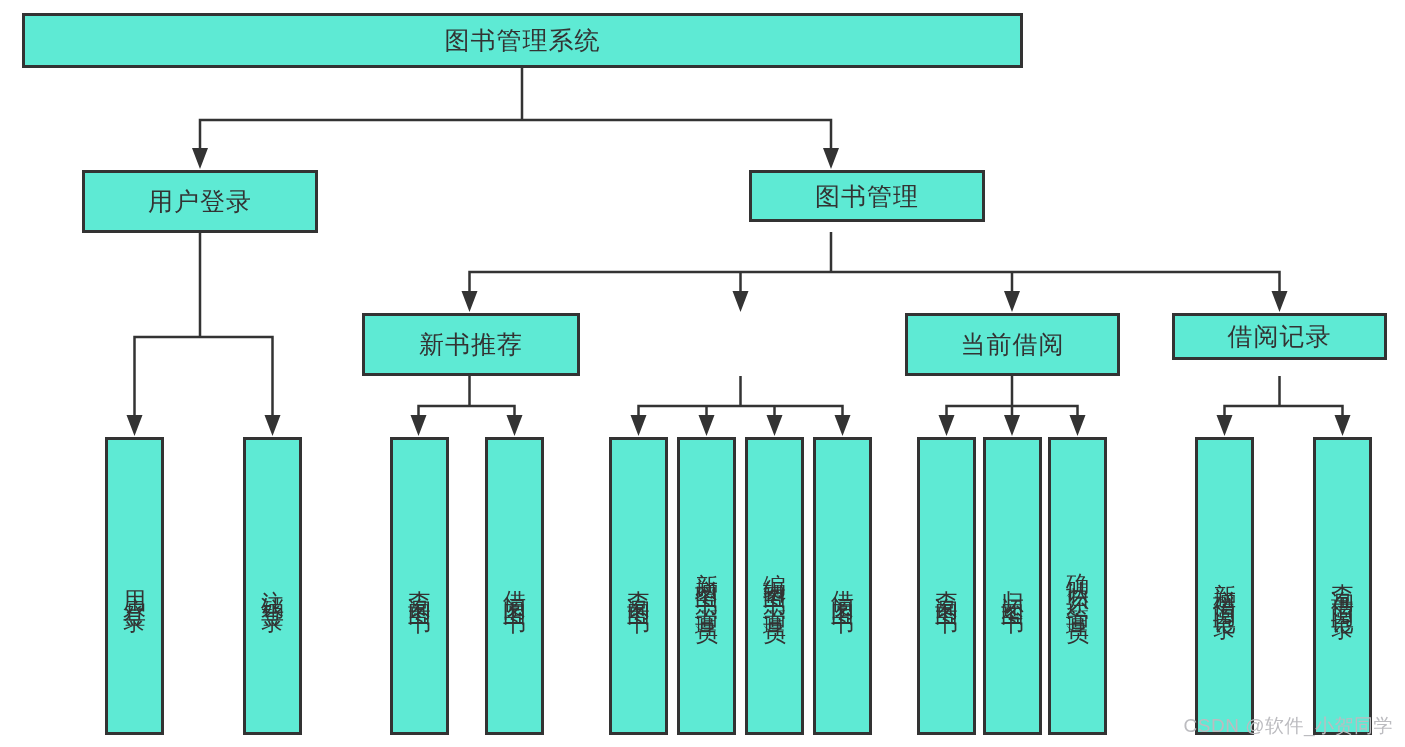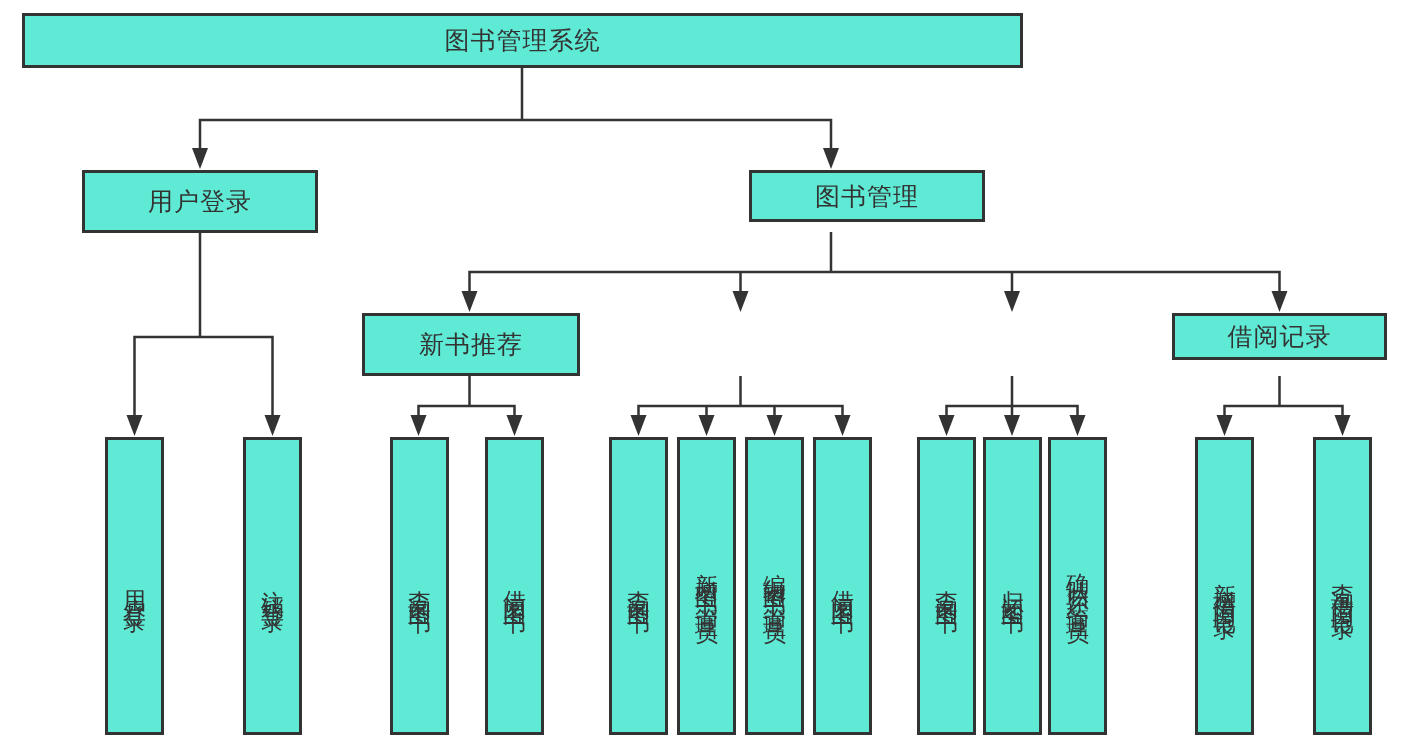--- a/index.html
+++ b/index.html
@@ -66,34 +66,36 @@
              M1216.5 415 L1232.5 415 L1224.5 436 Z
              M1334.5 415 L1350.5 415 L1342.5 436 Z"></path>
   </svg>
 
   <div class="node hbox" style="left:22px;top:13px;width:1001px;height:55px">图书管理系统</div>
 
   <div class="node hbox" style="left:82px;top:170px;width:236px;height:63px">用户登录</div>
   <div class="node hbox" style="left:749px;top:170px;width:236px;height:52px">图书管理</div>
 
   <div class="node hbox" style="left:362px;top:313px;width:218px;height:63px">新书推荐</div>
+  <div class="node hbox" style="left:905px;top:313px;width:215px;height:63px">当前借阅</div>
   <div class="node hbox" style="left:1172px;top:313px;width:215px;height:47px">借阅记录</div>
 
   <div class="node vbox" style="left:105px;top:437px;width:59px;height:298px">用户登录</div>
   <div class="node vbox" style="left:243px;top:437px;width:59px;height:298px">注销登录</div>
 
   <div class="node vbox" style="left:390px;top:437px;width:59px;height:298px">查询图书</div>
   <div class="node vbox" style="left:485px;top:437px;width:59px;height:298px">借阅图书</div>
 
   <div class="node vbox" style="left:609px;top:437px;width:59px;height:298px">查询图书</div>
   <div class="node vbox" style="left:677px;top:437px;width:59px;height:298px">新增图书（管理员）</div>
   <div class="node vbox" style="left:745px;top:437px;width:59px;height:298px">编辑图书（管理员）</div>
   <div class="node vbox" style="left:813px;top:437px;width:59px;height:298px">借阅图书</div>
 
   <div class="node vbox" style="left:917px;top:437px;width:59px;height:298px">查询图书</div>
   <div class="node vbox" style="left:983px;top:437px;width:59px;height:298px">归还图书</div>
   <div class="node vbox" style="left:1048px;top:437px;width:59px;height:298px">确认归还（管理员）</div>
 
   <div class="node vbox" style="left:1195px;top:437px;width:59px;height:298px">新增借阅记录</div>
   <div class="node vbox" style="left:1313px;top:437px;width:59px;height:298px">查询借阅记录</div>
 
+  <div class="watermark">CSDN @软件_小贺同学</div>
 
 </div>
 
 </body></html>

